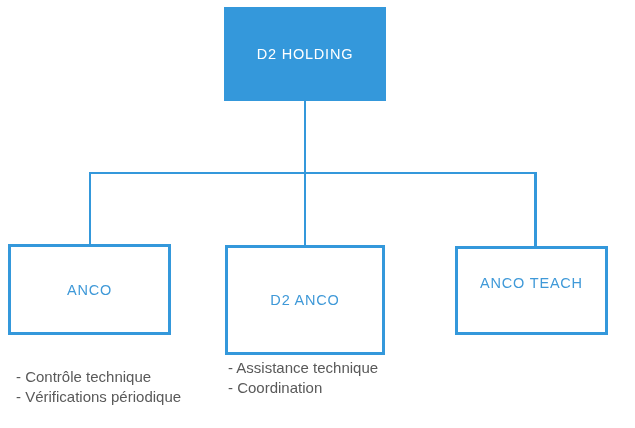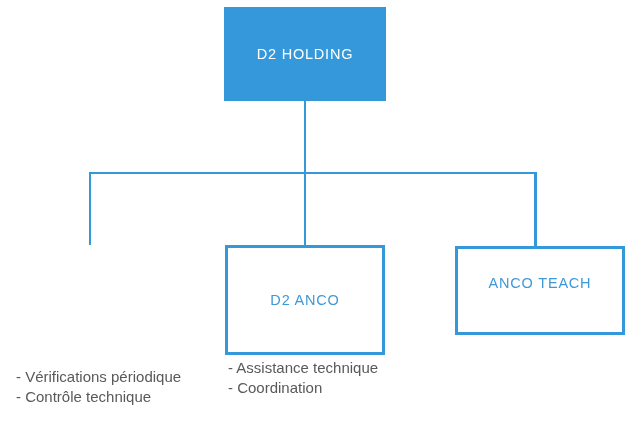--- a/index.html
+++ b/index.html
@@ -38,21 +38,21 @@
   }
 
   .node.child {
     background: var(--bg);
     border: 3px solid var(--accent);
     color: var(--node-label);
   }
 
   .node.anco      { left: 8px;   top: 244px; width: 163px; height: 91px; }
   .node.d2anco    { left: 225px; top: 245px; width: 160px; height: 110px; }
-  .node.ancoteach { left: 455px; top: 246px; width: 170px; height: 89px; padding-bottom: 16px; }
+  .node.ancoteach { left: 455px; top: 246px; width: 153px; height: 89px; padding-bottom: 16px; }
 
   .connector {
     position: absolute;
     background: var(--accent);
   }
   .conn-v-center { left: 303.5px; top: 101px;   width: 2.5px;  height: 145px; }
   .conn-h        { left: 88.5px;  top: 171.5px; width: 448px;  height: 2.5px; }
   .conn-v-left   { left: 88.5px;  top: 171.5px; width: 2.5px;  height: 73px; }
   .conn-v-right  { left: 534px;   top: 171.5px; width: 2.5px;  height: 75px; }
 
@@ -74,32 +74,35 @@
 
   <div class="node root">
     <span>D2 HOLDING</span>
   </div>
 
   <div class="connector conn-v-center"></div>
   <div class="connector conn-h"></div>
   <div class="connector conn-v-left"></div>
   <div class="connector conn-v-right"></div>
 
+  <div class="node child anco">
+    <span>ANCO</span>
+  </div>
 
   <div class="node child d2anco">
     <span>D2 ANCO</span>
   </div>
 
   <div class="node child ancoteach">
     <span>ANCO TEACH</span>
   </div>
 
   <div class="activity-list list-anco">
+    <div>- Contrôle technique</div>
     <div>- Vérifications périodique</div>
-    <div>- Contrôle technique</div>
   </div>
 
   <div class="activity-list list-d2anco">
     <div>- Assistance technique</div>
     <div>- Coordination</div>
   </div>
 
 
 </div>
 

